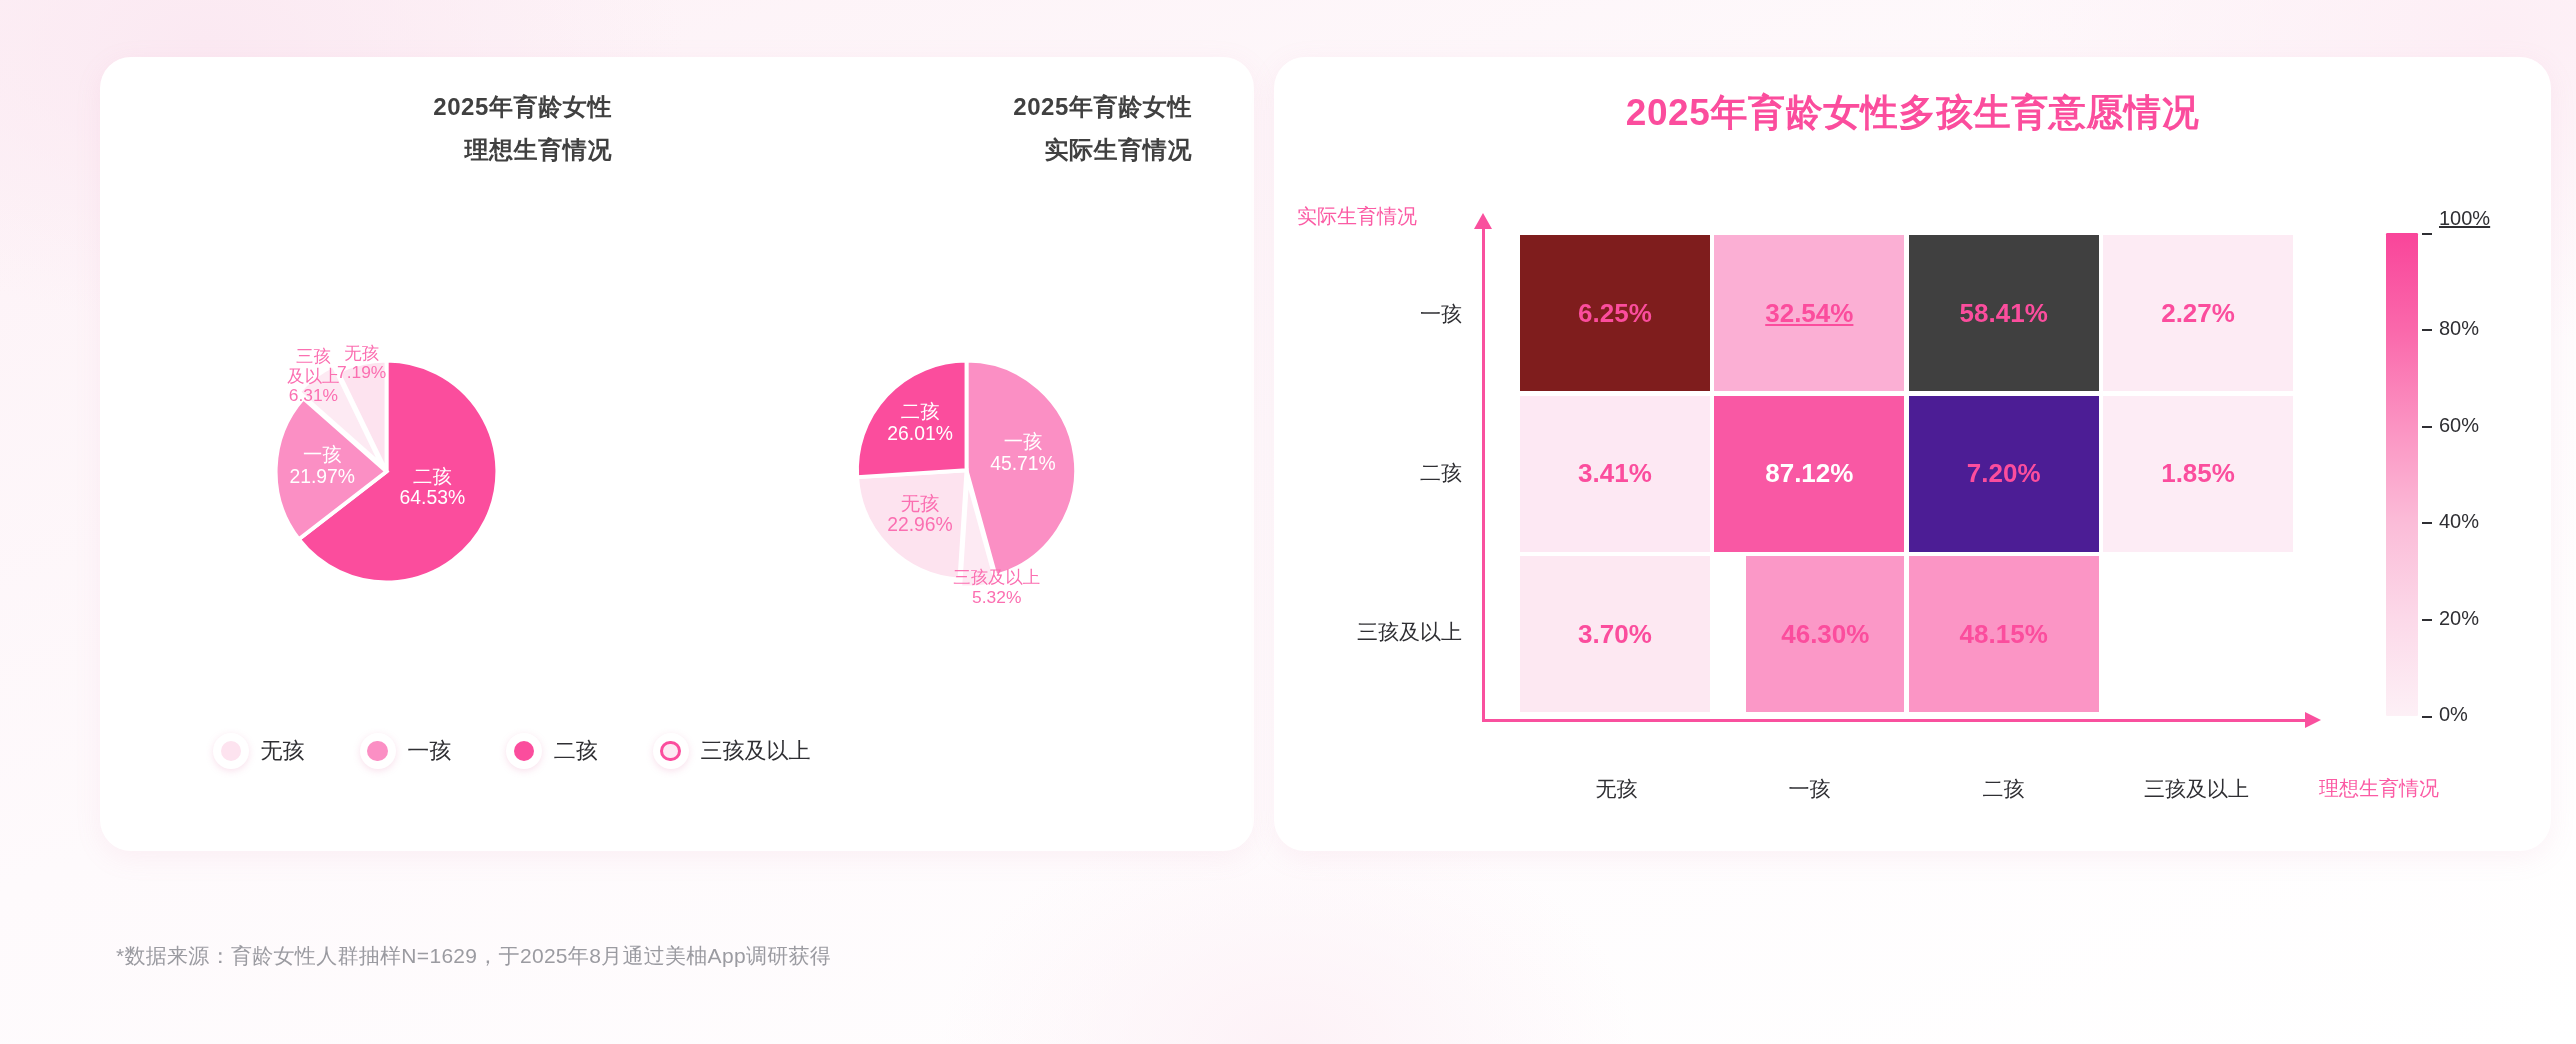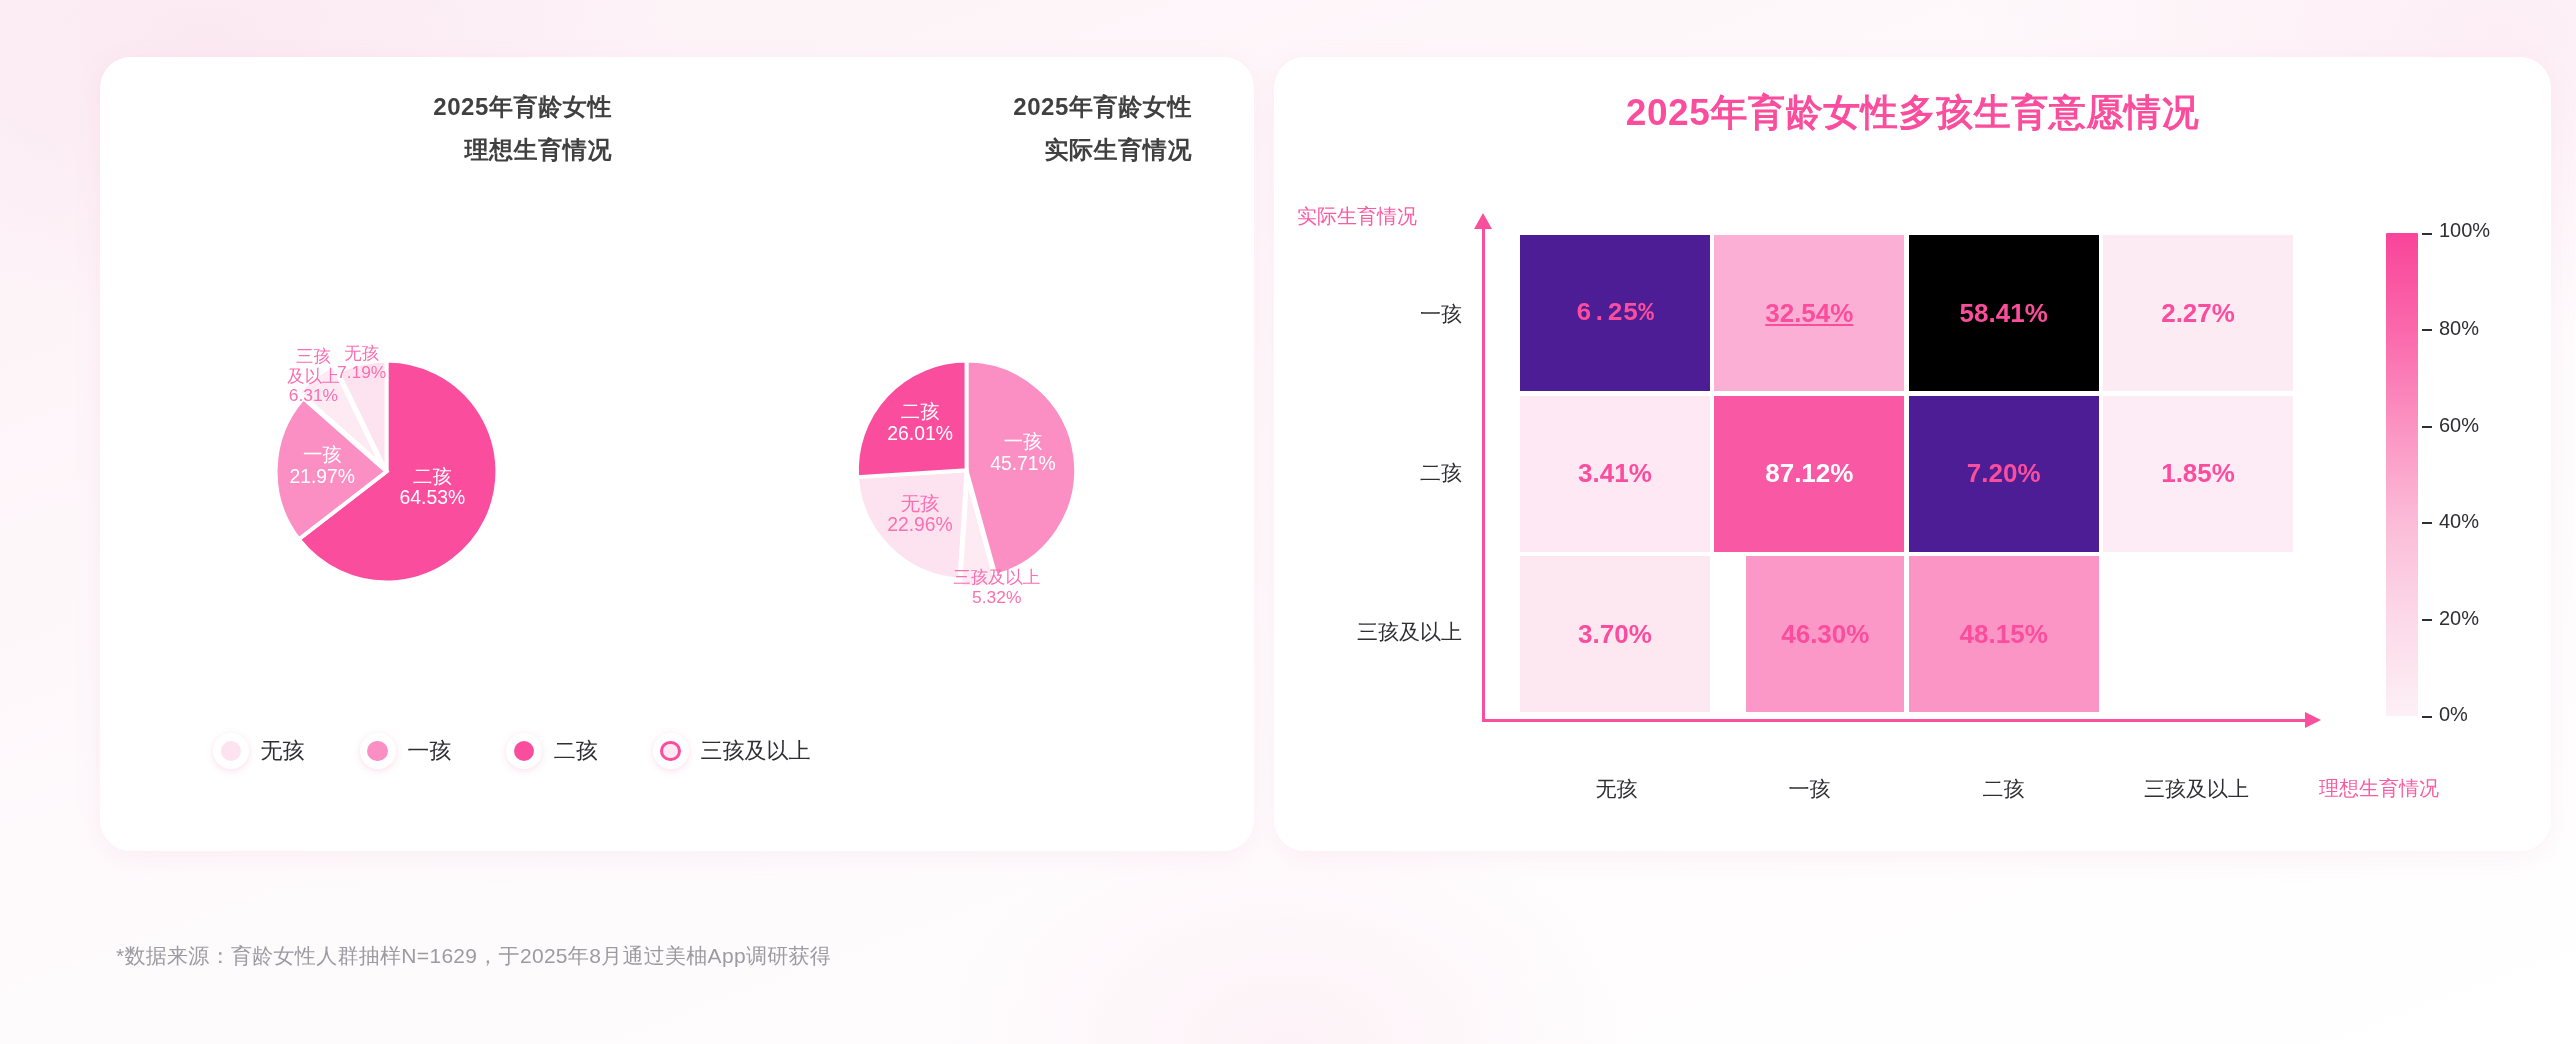--- a/index.html
+++ b/index.html
@@ -136,23 +136,23 @@
 
 <div class="ax-line" id="ax-y"></div>
 <div class="ax-line" id="ax-x"></div>
 <div class="ax-arrow" id="ax-y-arrow"></div>
 <div class="ax-arrow" id="ax-x-arrow"></div>
 
 <div class="ax-name" id="ax-y-name">实际生育情况</div>
 <div class="ax-name" id="ax-x-name">理想生育情况</div>
 
 <div id="hm">
-    <div class="hm-cell" style="background: #4c1d95; color: rgb(251, 77, 157); font-family: Liberation Mono, monospace;">6.25%</div>
+    <div class="hm-cell" style="background: #7f1d1d; color: rgb(251, 77, 157);">6.25%</div>
     <div class="hm-cell" style="background: rgb(251, 175, 212); color: rgb(251, 77, 157); text-decoration: underline;">32.54%</div>
-    <div class="hm-cell" style="background: #000000; color: rgb(251, 77, 157);">58.41%</div>
+    <div class="hm-cell" style="background: #404040; color: rgb(251, 77, 157);">58.41%</div>
     <div class="hm-cell" style="background: rgb(253, 235, 244); color: rgb(251, 77, 157);">2.27%</div>
     <div class="hm-cell" style="background: rgb(253, 232, 243); color: rgb(251, 77, 157);">3.41%</div>
     <div class="hm-cell" style="background: rgb(249, 88, 164); color: rgb(255, 255, 255);">87.12%</div>
     <div class="hm-cell" style="background: #4c1d95; color: rgb(251, 77, 157);">7.20%</div>
     <div class="hm-cell" style="background: rgb(253, 236, 245); color: rgb(251, 77, 157);">1.85%</div>
     <div class="hm-cell" style="background: rgb(253, 232, 242); color: rgb(251, 77, 157);">3.70%</div>
     <div class="hm-cell" style="background: rgb(251, 152, 199); color: rgb(251, 77, 157); margin-left: 32px;">46.30%</div>
     <div class="hm-cell" style="background: rgb(251, 149, 197); color: rgb(251, 77, 157);">48.15%</div>
   </div>
 <div id="hm-yticks"></div>
@@ -164,21 +164,21 @@
 <div id="footnote">*数据来源：育龄女性人群抽样N=1629，于2025年8月通过美柚App调研获得</div>
 
 <div class="ytick" style="position: absolute; left: 1256px; width: 206px; top: 300px;">一孩</div>
 <div class="ytick" style="position: absolute; left: 1256px; width: 206px; top: 459px;">二孩</div>
 <div class="ytick" style="position: absolute; left: 1256px; width: 206px; top: 618px;">三孩及以上</div>
 <div class="xtick" style="position: absolute; left: 1520px; width: 193px; top: 775px;">无孩</div>
 <div class="xtick" style="position: absolute; left: 1713px; width: 193px; top: 775px;">一孩</div>
 <div class="xtick" style="position: absolute; left: 1907px; width: 193px; top: 775px;">二孩</div>
 <div class="xtick" style="position: absolute; left: 2100px; width: 193px; top: 775px;">三孩及以上</div>
 <div class="cbdash" style="left: 2422px; top: 233px;"></div>
-<div class="cbtick" style="left: 2439px; top: 219px;">100%</div>
+<div class="cbtick" style="left: 2439px; top: 207px; text-decoration: underline;">100%</div>
 <div class="cbdash" style="left: 2422px; top: 329px;"></div>
 <div class="cbtick" style="left: 2439px; top: 317px;">80%</div>
 <div class="cbdash" style="left: 2422px; top: 426px;"></div>
 <div class="cbtick" style="left: 2439px; top: 414px;">60%</div>
 <div class="cbdash" style="left: 2422px; top: 522px;"></div>
 <div class="cbtick" style="left: 2439px; top: 510px;">40%</div>
 <div class="cbdash" style="left: 2422px; top: 619px;"></div>
 <div class="cbtick" style="left: 2439px; top: 607px;">20%</div>
 <div class="cbdash" style="left: 2422px; top: 716px;"></div>
 <div class="cbtick" style="left: 2439px; top: 703px;">0%</div>

